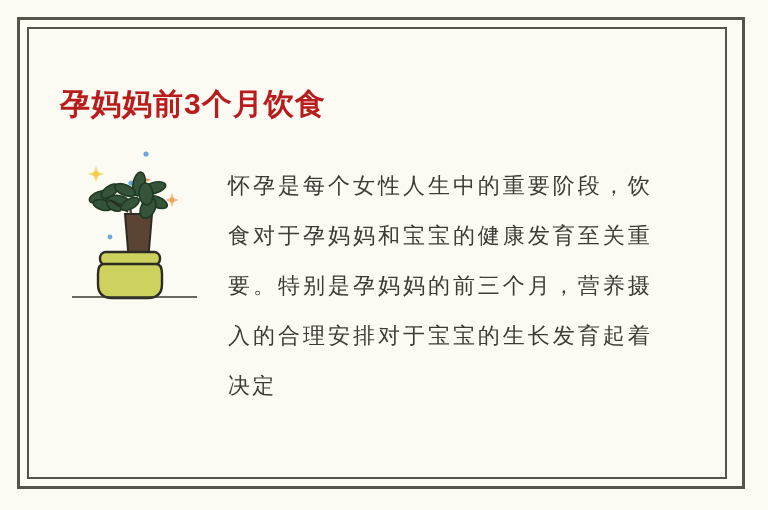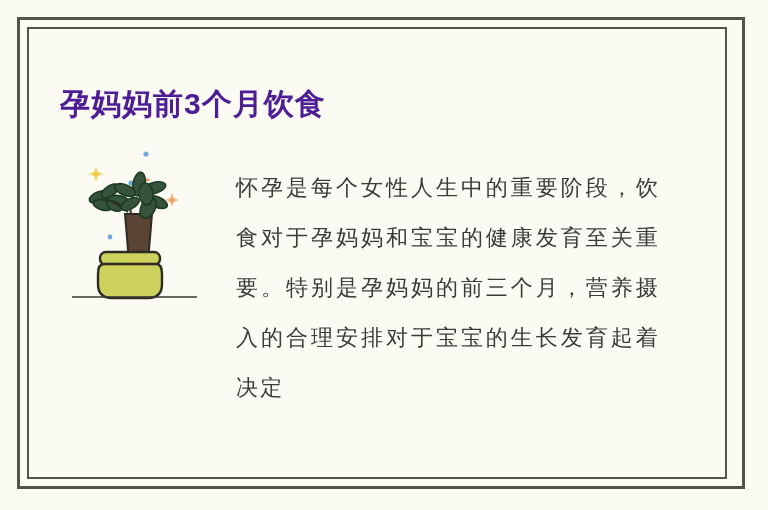--- a/index.html
+++ b/index.html
@@ -43,45 +43,45 @@
   }
 
   
   .title {
     position: absolute;
     left: 60px;
     top: 64px;
     font-size: 30px;
     line-height: 40px;
     letter-spacing: 1px;
-    color: #4c1d95;
+    color: #b91c1c;
     font-family: "Liberation Sans", sans-serif;
     white-space: nowrap;
     text-align: center;
   }
 
   
   .illustration {
     position: absolute;
     left: 62px;
     top: 142px;
     width: 150px;
     height: 165px;
   }
   .illustration svg {
     display: block;
   }
 
   
   .body-copy {
     position: absolute;
-    left: 236px;
+    left: 228px;
     top: 163px;
     width: 424px;
-    font-family: Liberation Serif, serif;
+    font-family: Liberation Mono, monospace;
     font-size: 22px;
     line-height: 50px;
     letter-spacing: 2.2px;
     color: #3d3b36;
     text-align: justify;
     text-justify: inter-character;
   }
   .body-copy p {
     margin: 0;
   }

